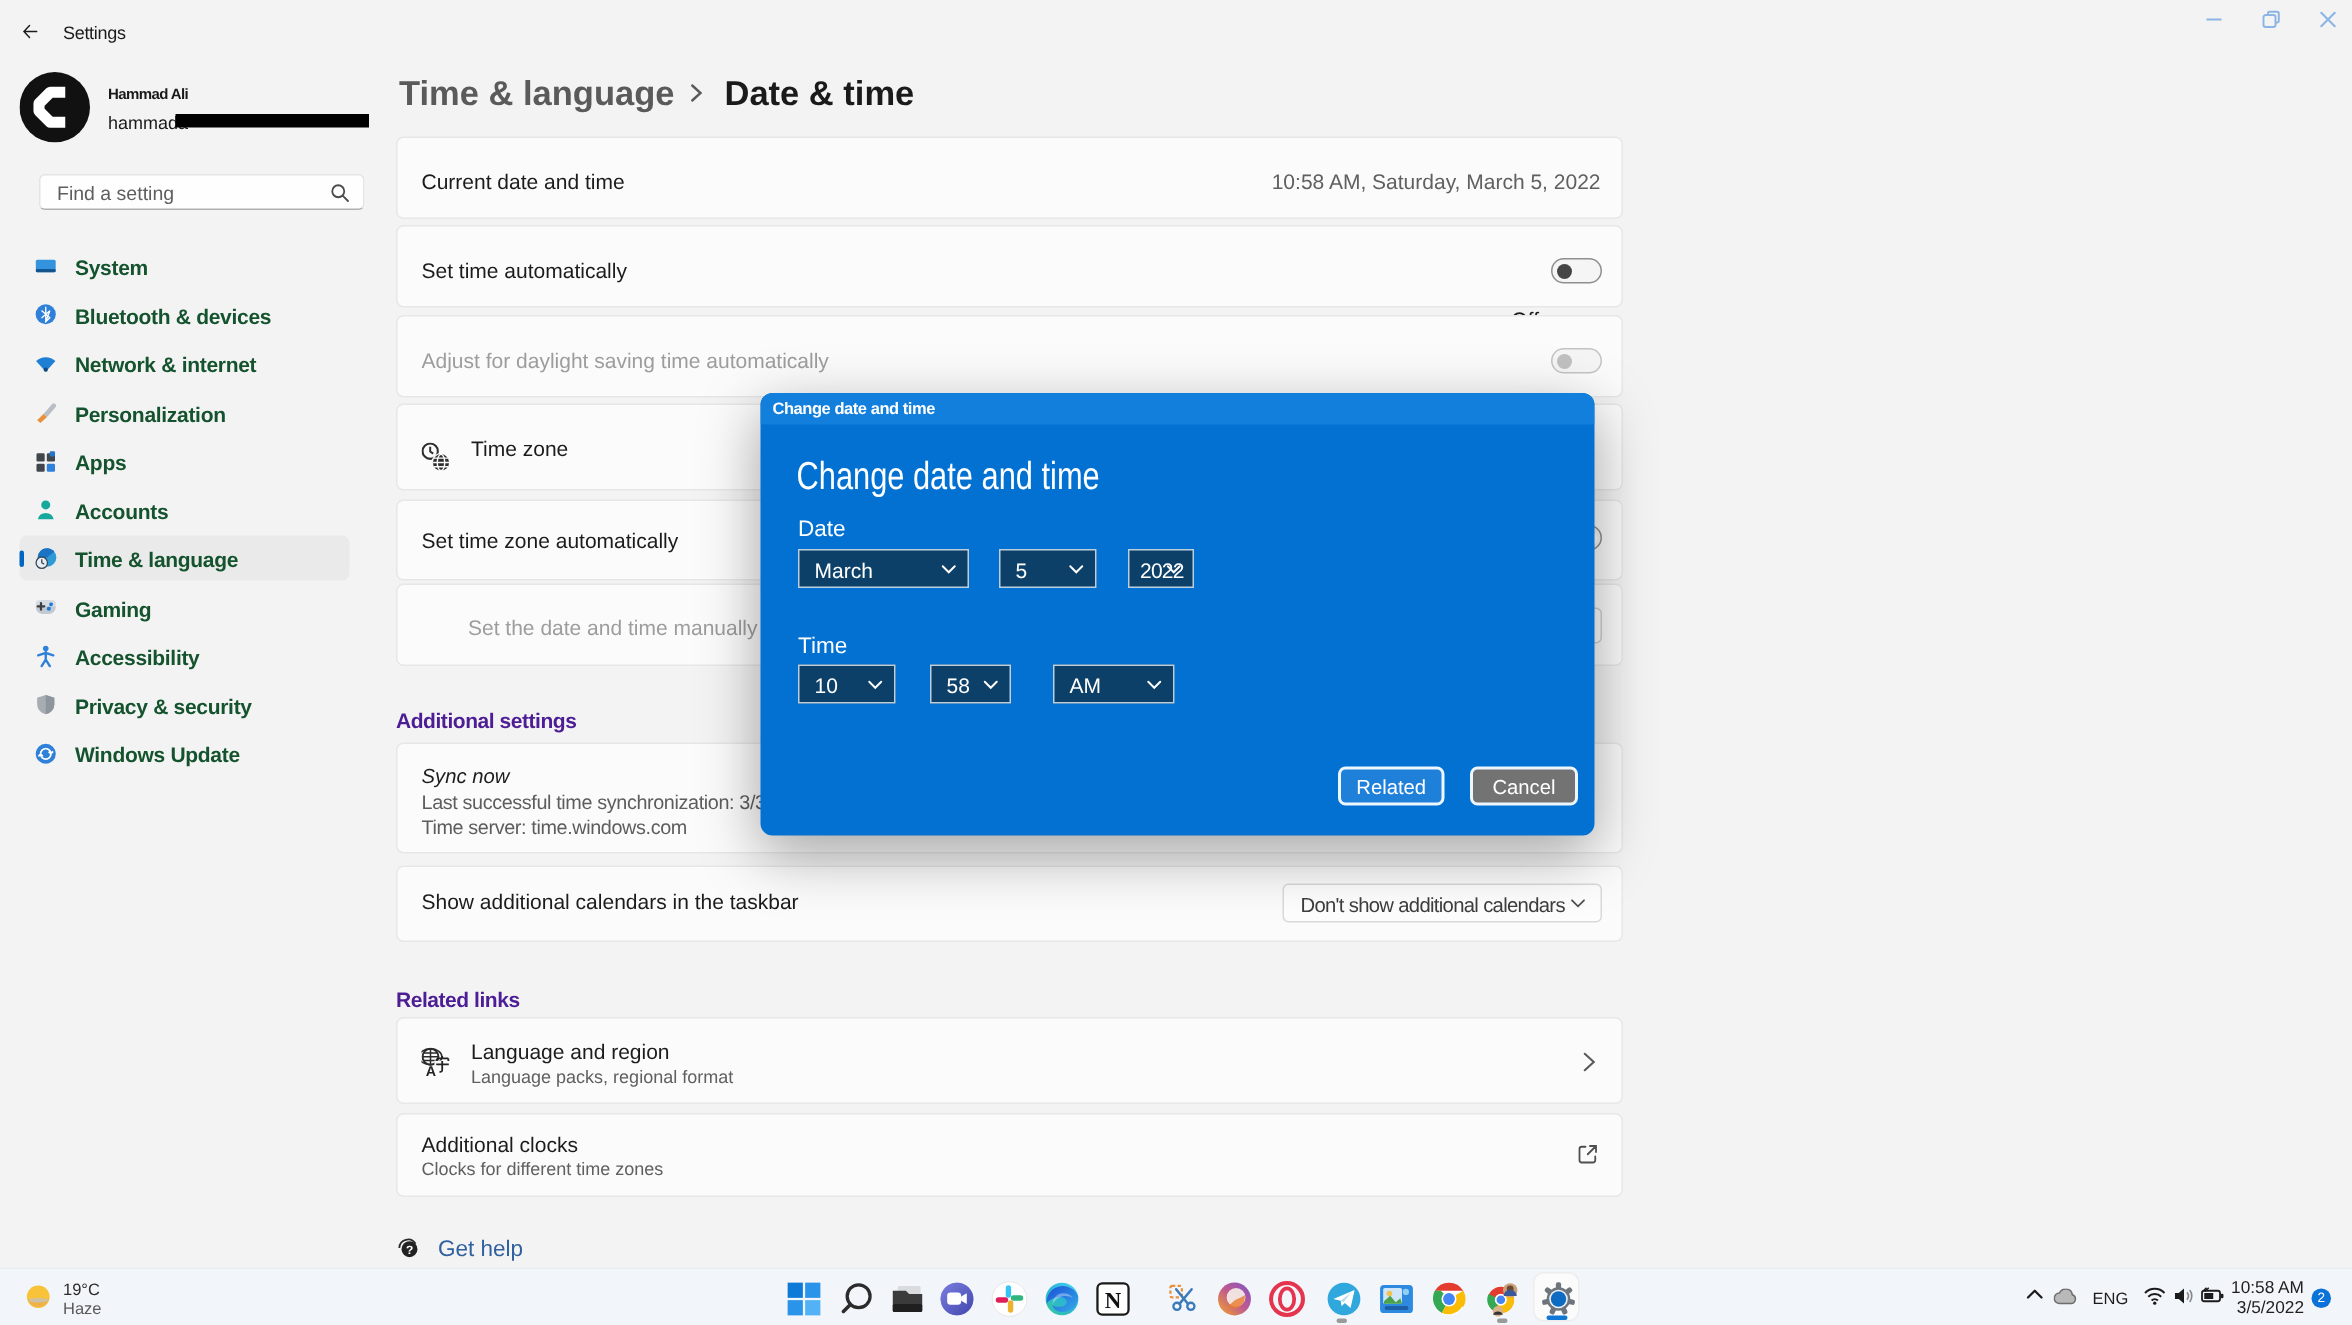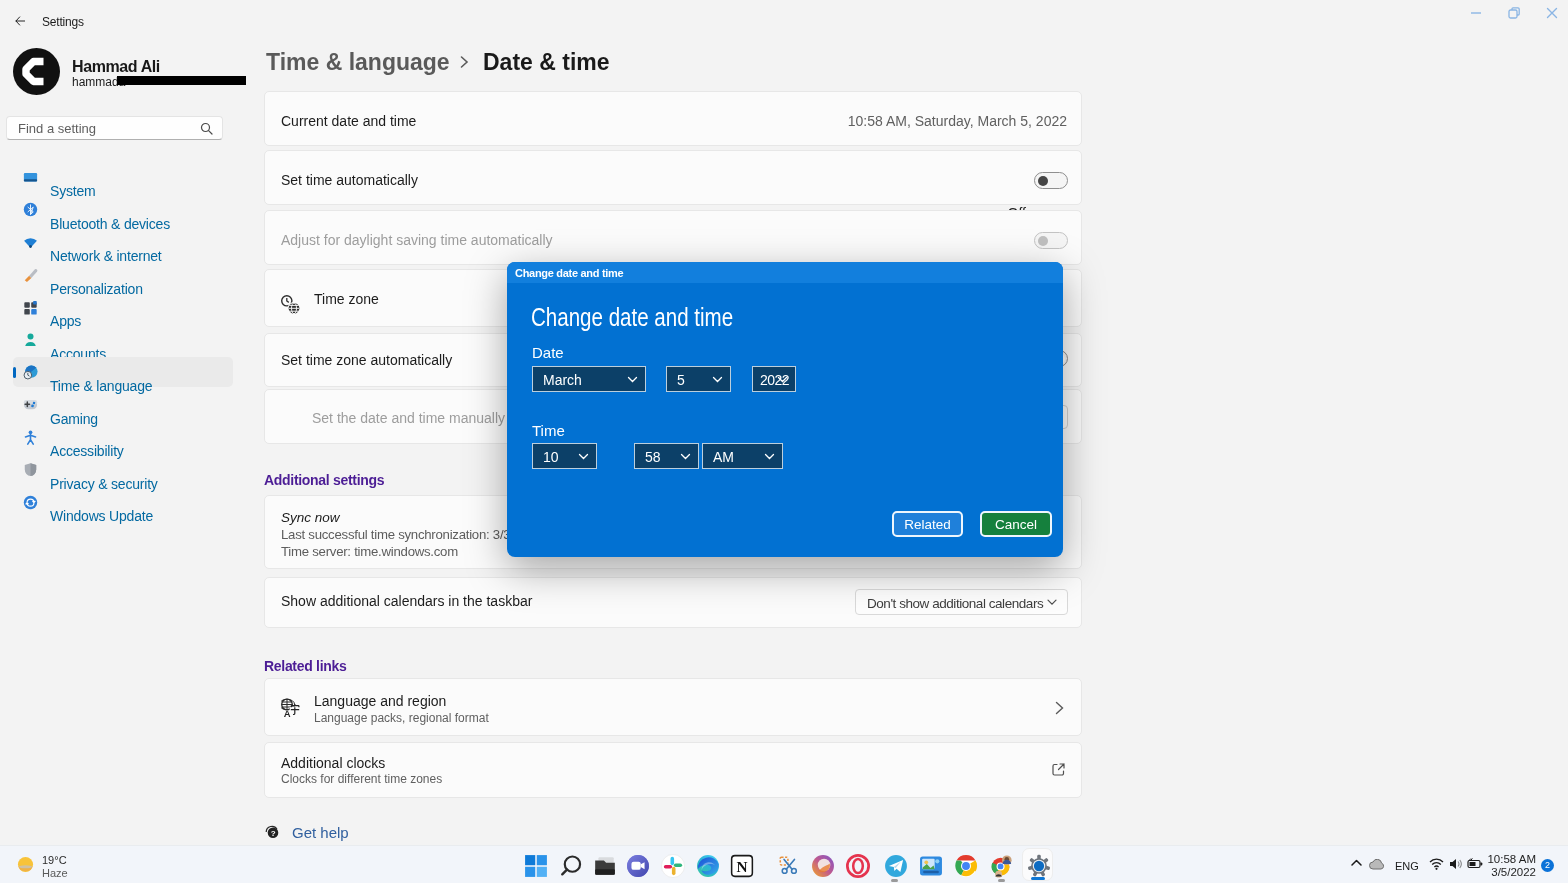--- a/index.html
+++ b/index.html
@@ -5,30 +5,30 @@
 * { margin:0; padding:0; box-sizing:border-box; }
 html,body { width:1568px; height:883px; overflow:hidden; }
 body { font-family:"Liberation Sans", sans-serif; background:#f3f3f3; position:relative; color:#1b1b1b; }
 .abs { position:absolute; }
 
 #backarrow { left:15px; top:16px; width:10px; height:10px; }
 #apptitle { left:42px; top:15px; font-size:12px; letter-spacing:-0.2px; color:#1b1b1b; }
 .winctl { top:6px; width:14px; height:14px; color:#8ab5e4; }
 
 #avatar { left:13px; top:48px; width:47px; height:47px; }
-#uname { left:72px; top:58px; font-size:16px; letter-spacing:-0.4px; font-weight:bold; color:#191919; }
+#uname { left:72px; top:58px; font-size:10px; letter-spacing:-0.4px; font-weight:bold; color:#191919; }
 #uemail { left:72px; top:75px; font-size:12px; color:#1b1b1b; }
 #redact { left:117px; top:75.5px; width:129px; height:9px; background:#000; }
-#searchbox { left:6px; top:116px; width:217px; height:24px; background:#fefefe; border:1px solid #e4e4e4; border-bottom:1px solid #b0b0b0; border-radius:4px; }
+#searchbox { left:26px; top:116px; width:217px; height:24px; background:#fefefe; border:1px solid #e4e4e4; border-bottom:1px solid #b0b0b0; border-radius:4px; }
 #searchbox .ph { position:absolute; left:11px; top:4px; font-size:13px; color:#5e5e5e; }
 #searchbox svg { position:absolute; right:9px; top:5px; }
 .nav { left:13px; width:220px; height:30px; border-radius:5px; }
 .nav.sel { background:#eaeaea; }
 .nav .ic { position:absolute; left:10px; top:7.5px; width:15px; height:15px; }
-.nav .lb { position:absolute; left:37px; top:21px; font-size:14px; letter-spacing:-0.2px; color:#0369a1; }
+.nav .lb { position:absolute; left:37px; top:8px; font-size:14px; letter-spacing:-0.2px; color:#14532d;font-weight:bold; }
 .nav .pill { position:absolute; left:0px; top:9.5px; width:3px; height:11px; border-radius:2px; background:#0067c0; }
 
 .card { left:264px; width:818px; background:#fbfbfb; border:1px solid #e7e7e7; border-radius:5px; }
 .ct { position:absolute; left:16px; font-size:14px; color:#1c1c1c; }
 .dim { color:#9d9d9d !important; }
 .cv { position:absolute; right:14px; font-size:14px; color:#606060; }
 .sechead { left:264px; font-size:14px; font-weight:bold; letter-spacing:-0.3px; color:#4c1d95; }
 .sub { position:absolute; font-size:12px; color:#606060; }
 
 .tgl { position:absolute; width:34px; height:17px; border:1px solid #8f8f8f; border-radius:9px; background:#f5f5f5; }
@@ -298,34 +298,34 @@
         <path d="M1.5 1.5 L5.5 5.5 L9.5 1.5" stroke="#fff" stroke-width="1.3" fill="none" stroke-linecap="round"></path>
       </svg>
     </div>
   <div class="dlbl" style="left:25px; top:160px;">Time</div>
   <div class="dd" style="left:25px; top:181px; width:65px;">
       <span>10</span>
     <svg width="11" height="8" viewBox="0 0 11 8">
         <path d="M1.5 1.5 L5.5 5.5 L9.5 1.5" stroke="#fff" stroke-width="1.3" fill="none" stroke-linecap="round"></path>
       </svg>
     </div>
-  <div class="dd" style="left:127px; top:181px; width:65px;">
+  <div class="dd" style="left:113px; top:181px; width:54px;">
       <span>58</span>
     <svg width="11" height="8" viewBox="0 0 11 8">
         <path d="M1.5 1.5 L5.5 5.5 L9.5 1.5" stroke="#fff" stroke-width="1.3" fill="none" stroke-linecap="round"></path>
       </svg>
     </div>
   <div class="dd" style="left:195px; top:181px; width:81px;">
       <span>AM</span>
     <svg width="11" height="8" viewBox="0 0 11 8">
         <path d="M1.5 1.5 L5.5 5.5 L9.5 1.5" stroke="#fff" stroke-width="1.3" fill="none" stroke-linecap="round"></path>
       </svg>
     </div>
   <div class="dbtn" style="top:249px; left:385px; width:71px; background:#1f80da; line-height:23px;">Related</div>
-  <div class="dbtn" style="top:249px; left:473px; width:72px; background:#15803d; line-height:23px;">Cancel</div>
+  <div class="dbtn" style="top:249px; left:473px; width:72px; background:#737373; line-height:23px;">Cancel</div>
 </div>
 
 <div id="taskbar" class="abs">
 
   <svg class="tbi" style="left:17px; top:10px; width:17px; height:17px;" viewBox="0 0 18 18">
     <circle cx="9" cy="9" r="8" fill="#f8c339"></circle>
     <path d="M1.5 11 A 8 8 0 0 0 16.5 11 Z" fill="#edAE49" opacity="0.8"></path>
     <ellipse cx="9" cy="11.5" rx="7" ry="1.6" fill="#c9c2b4" opacity="0.85"></ellipse>
   </svg>
   <div class="tray" style="left:42px; top:8px; color:#2b2b2b;">19°C</div>

